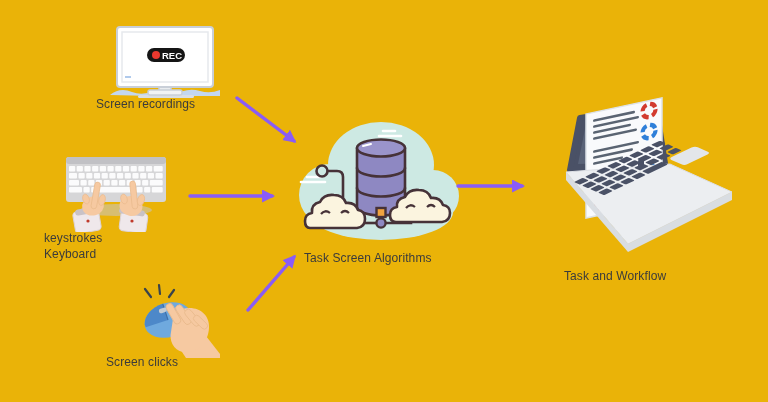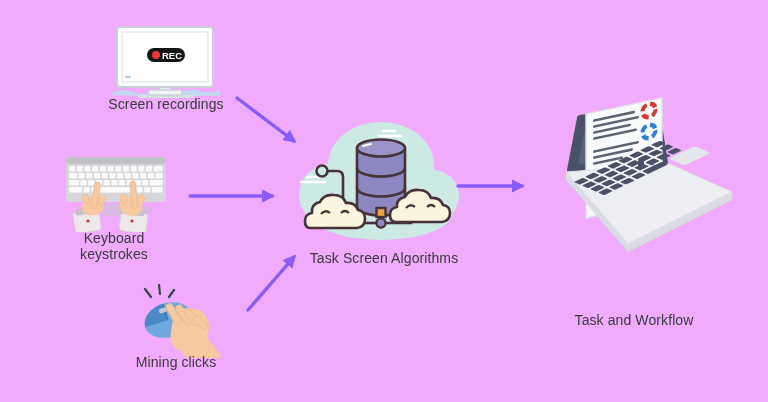--- a/index.html
+++ b/index.html
@@ -1,23 +1,23 @@
 <!DOCTYPE html>
 <html><head>
 <meta charset="utf-8">
 <style>
   html,body{margin:0;padding:0;background:#fff;}
   #canvas{
-    position:relative;width:768px;height:402px;background:#f0abfc;
+    position:relative;width:768px;height:402px;background:#eab308;
     font-family:"Liberation Sans", sans-serif;overflow:hidden;
   }
   .abs{position:absolute;}
   .label{
-    position:absolute;text-align:center;color:#3b3b3b;
-    font-size:14px;line-height:16px;letter-spacing:.1px;
+    position:absolute;color:#3b3b3b;
+    font-size:12px;line-height:16px;letter-spacing:.1px;
   }
 </style>
 </head>
 <body>
 
 <div id="canvas">
 
   <div class="abs" style="left:110px;top:26px;width:110px;height:74px;">
     <svg width="110" height="74" viewBox="0 0 110 74">
 
@@ -119,22 +119,22 @@
         <rect x="61" y="61" width="26" height="6" rx="3" transform="rotate(8 74 64)" fill="#C9C2C6"></rect>
         <circle cx="74" cy="73" r="1.6" fill="#C0392B"></circle>
         <ellipse cx="73" cy="58" rx="11.5" ry="10" transform="rotate(10 73 58)" fill="#F6C9A1"></ellipse>
         <rect x="73" y="33" width="5.6" height="28" rx="2.8" transform="rotate(-6 76 47)" fill="#F6C9A1" stroke="#EABB8E" stroke-width="0.8"></rect>
         <ellipse cx="66" cy="51" rx="3.2" ry="5" transform="rotate(-14 66 51)" fill="#F6C9A1" stroke="#EABB8E" stroke-width="0.7"></ellipse>
         <ellipse cx="83" cy="52" rx="3.4" ry="5.6" transform="rotate(16 83 52)" fill="#F6C9A1" stroke="#EABB8E" stroke-width="0.7"></ellipse>
       </g>
     </svg>
   </div>
   <div class="label" style="left:44px;top:230px;width:140px;">
+    <div>keystrokes</div>
     <div>Keyboard</div>
-    <div>keystrokes</div>
   </div>
 
   <div class="abs" style="left:128px;top:282px;width:94px;height:76px;">
     <svg width="94" height="76" viewBox="0 0 94 76">
 
       <g stroke="#39434C" stroke-width="2.2" stroke-linecap="round">
         <line x1="23" y1="15" x2="17" y2="7"></line>
         <line x1="32" y1="12" x2="31" y2="3"></line>
         <line x1="41" y1="15" x2="46" y2="8"></line>
       </g>
@@ -149,21 +149,21 @@
       <g>
         <path d="M50,64 L78,54 L92,72 L92,76 L58,76 Z" fill="#F6C9A1"></path>
         <path d="M46,30 C66,20 82,30 81,46 C80,62 68,72 55,70 C45,68 41,58 43,50 Z" fill="#F6C9A1"></path>
         <rect x="42" y="21" width="7" height="22" rx="3.5" transform="rotate(-30 45 32)" fill="#F6C9A1" stroke="#EABB8E" stroke-width="0.9"></rect>
         <rect x="52" y="22" width="7" height="22" rx="3.5" transform="rotate(-34 55 33)" fill="#F6C9A1" stroke="#EABB8E" stroke-width="0.9"></rect>
         <rect x="61" y="26" width="7" height="20" rx="3.5" transform="rotate(-40 64 36)" fill="#F6C9A1" stroke="#EABB8E" stroke-width="0.9"></rect>
         <rect x="69" y="32" width="6.4" height="17" rx="3.2" transform="rotate(-46 72 40)" fill="#F6C9A1" stroke="#EABB8E" stroke-width="0.9"></rect>
       </g>
     </svg>
   </div>
-  <div class="label" style="left:106px;top:354px;width:140px;">Mining clicks</div>
+  <div class="label" style="left:106px;top:354px;width:140px;">Screen clicks</div>
 
   <div class="abs" style="left:283px;top:110px;width:178px;height:150px;">
     <svg width="178" height="150" viewBox="0 0 178 150">
 
       <g fill="#CDE9E3">
         <ellipse cx="98" cy="55" rx="53" ry="43"></ellipse>
         <circle cx="47" cy="85" r="31"></circle>
         <circle cx="150" cy="86" r="26"></circle>
         <ellipse cx="98" cy="102" rx="72" ry="28"></ellipse>
       </g>
@@ -284,21 +284,21 @@
               <rect x="40" y="24" width="18" height="6" rx="1"></rect>
           </g>
         </g>
 
         <g transform="matrix(1.1,-0.53,1.0,0.44,22,86)">
           <rect x="64" y="24" width="24" height="16" rx="3" fill="#E3E6EA"></rect>
         </g>
       </g>
     </svg>
   </div>
-  <div class="label" style="left:564px;top:268px;width:140px;margin-top:44px;">
+  <div class="label" style="left:564px;top:268px;width:140px;">
     <div>Task and Workflow</div>
   </div>
 
   <svg class="abs" style="left:0;top:0;pointer-events:none;" width="768" height="402" viewBox="0 0 768 402">
     <defs>
       <marker id="ah" markerUnits="userSpaceOnUse" markerWidth="13" markerHeight="13" refX="10" refY="6.5" orient="auto">
         <path d="M0,0 L13,6.5 L0,13 Z" fill="#8A5CF6"></path>
       </marker>
     </defs>
     <g stroke="#8A5CF6" stroke-width="3.4" stroke-linecap="round" fill="none">

